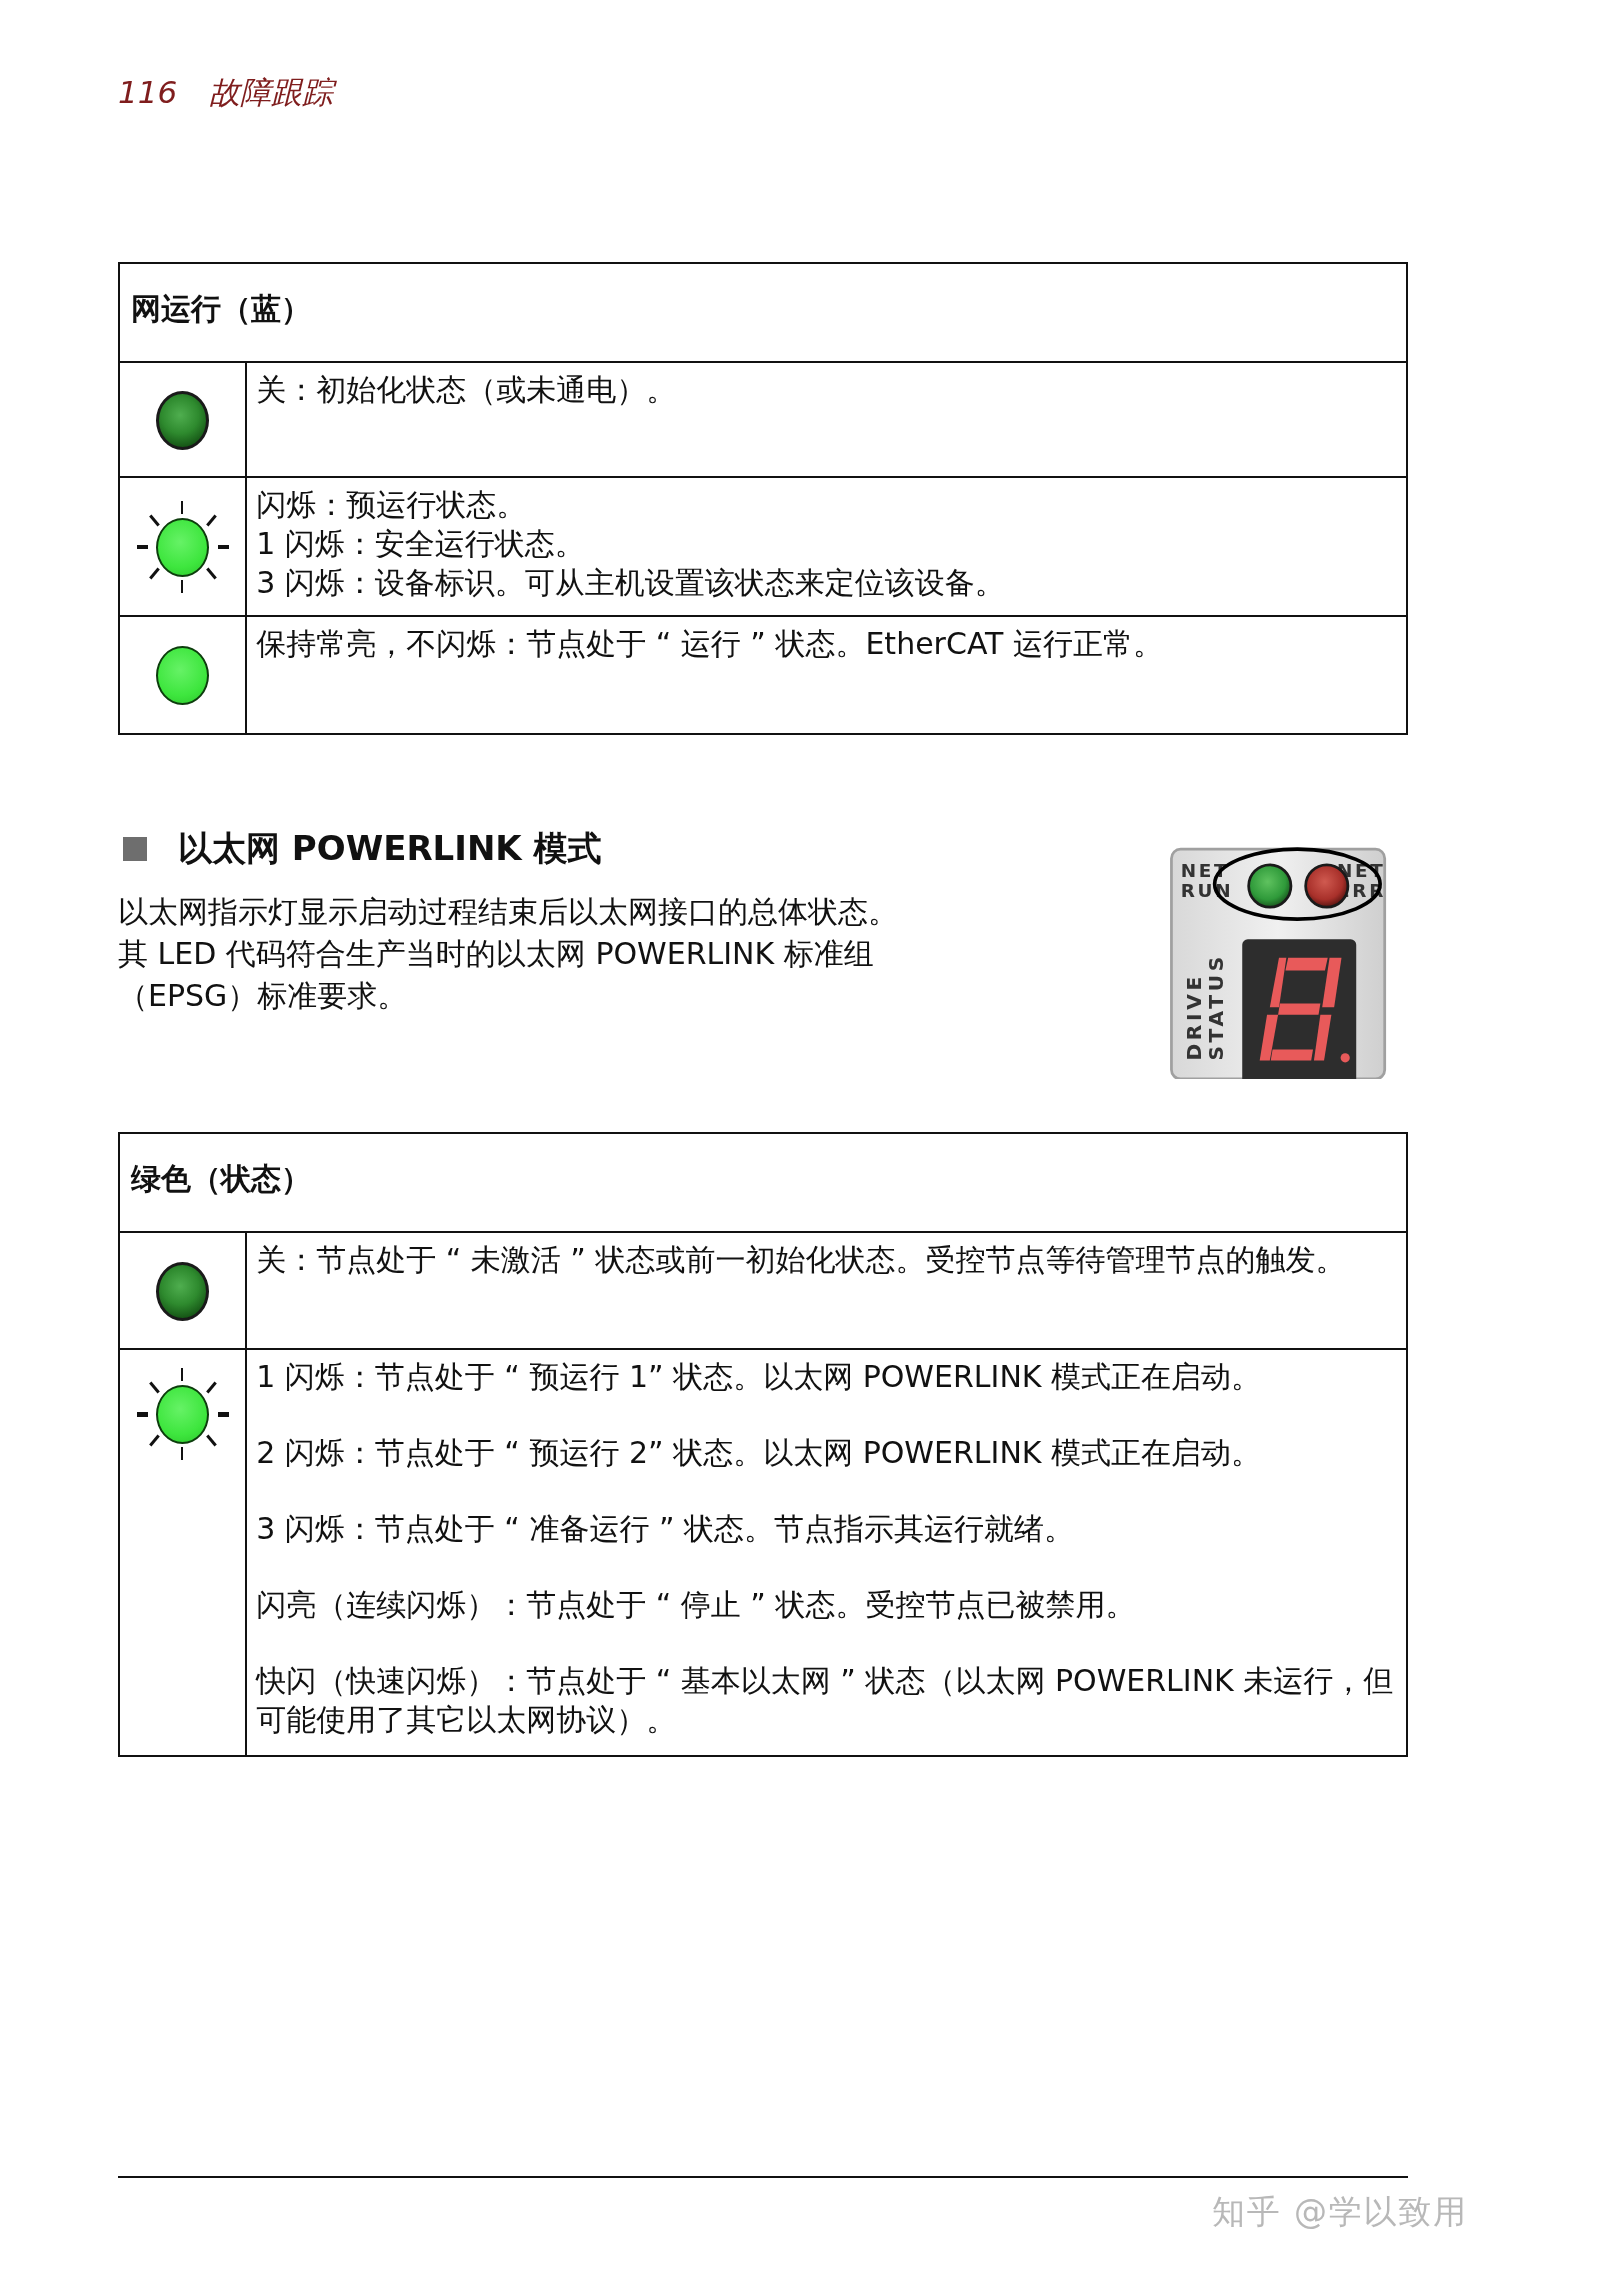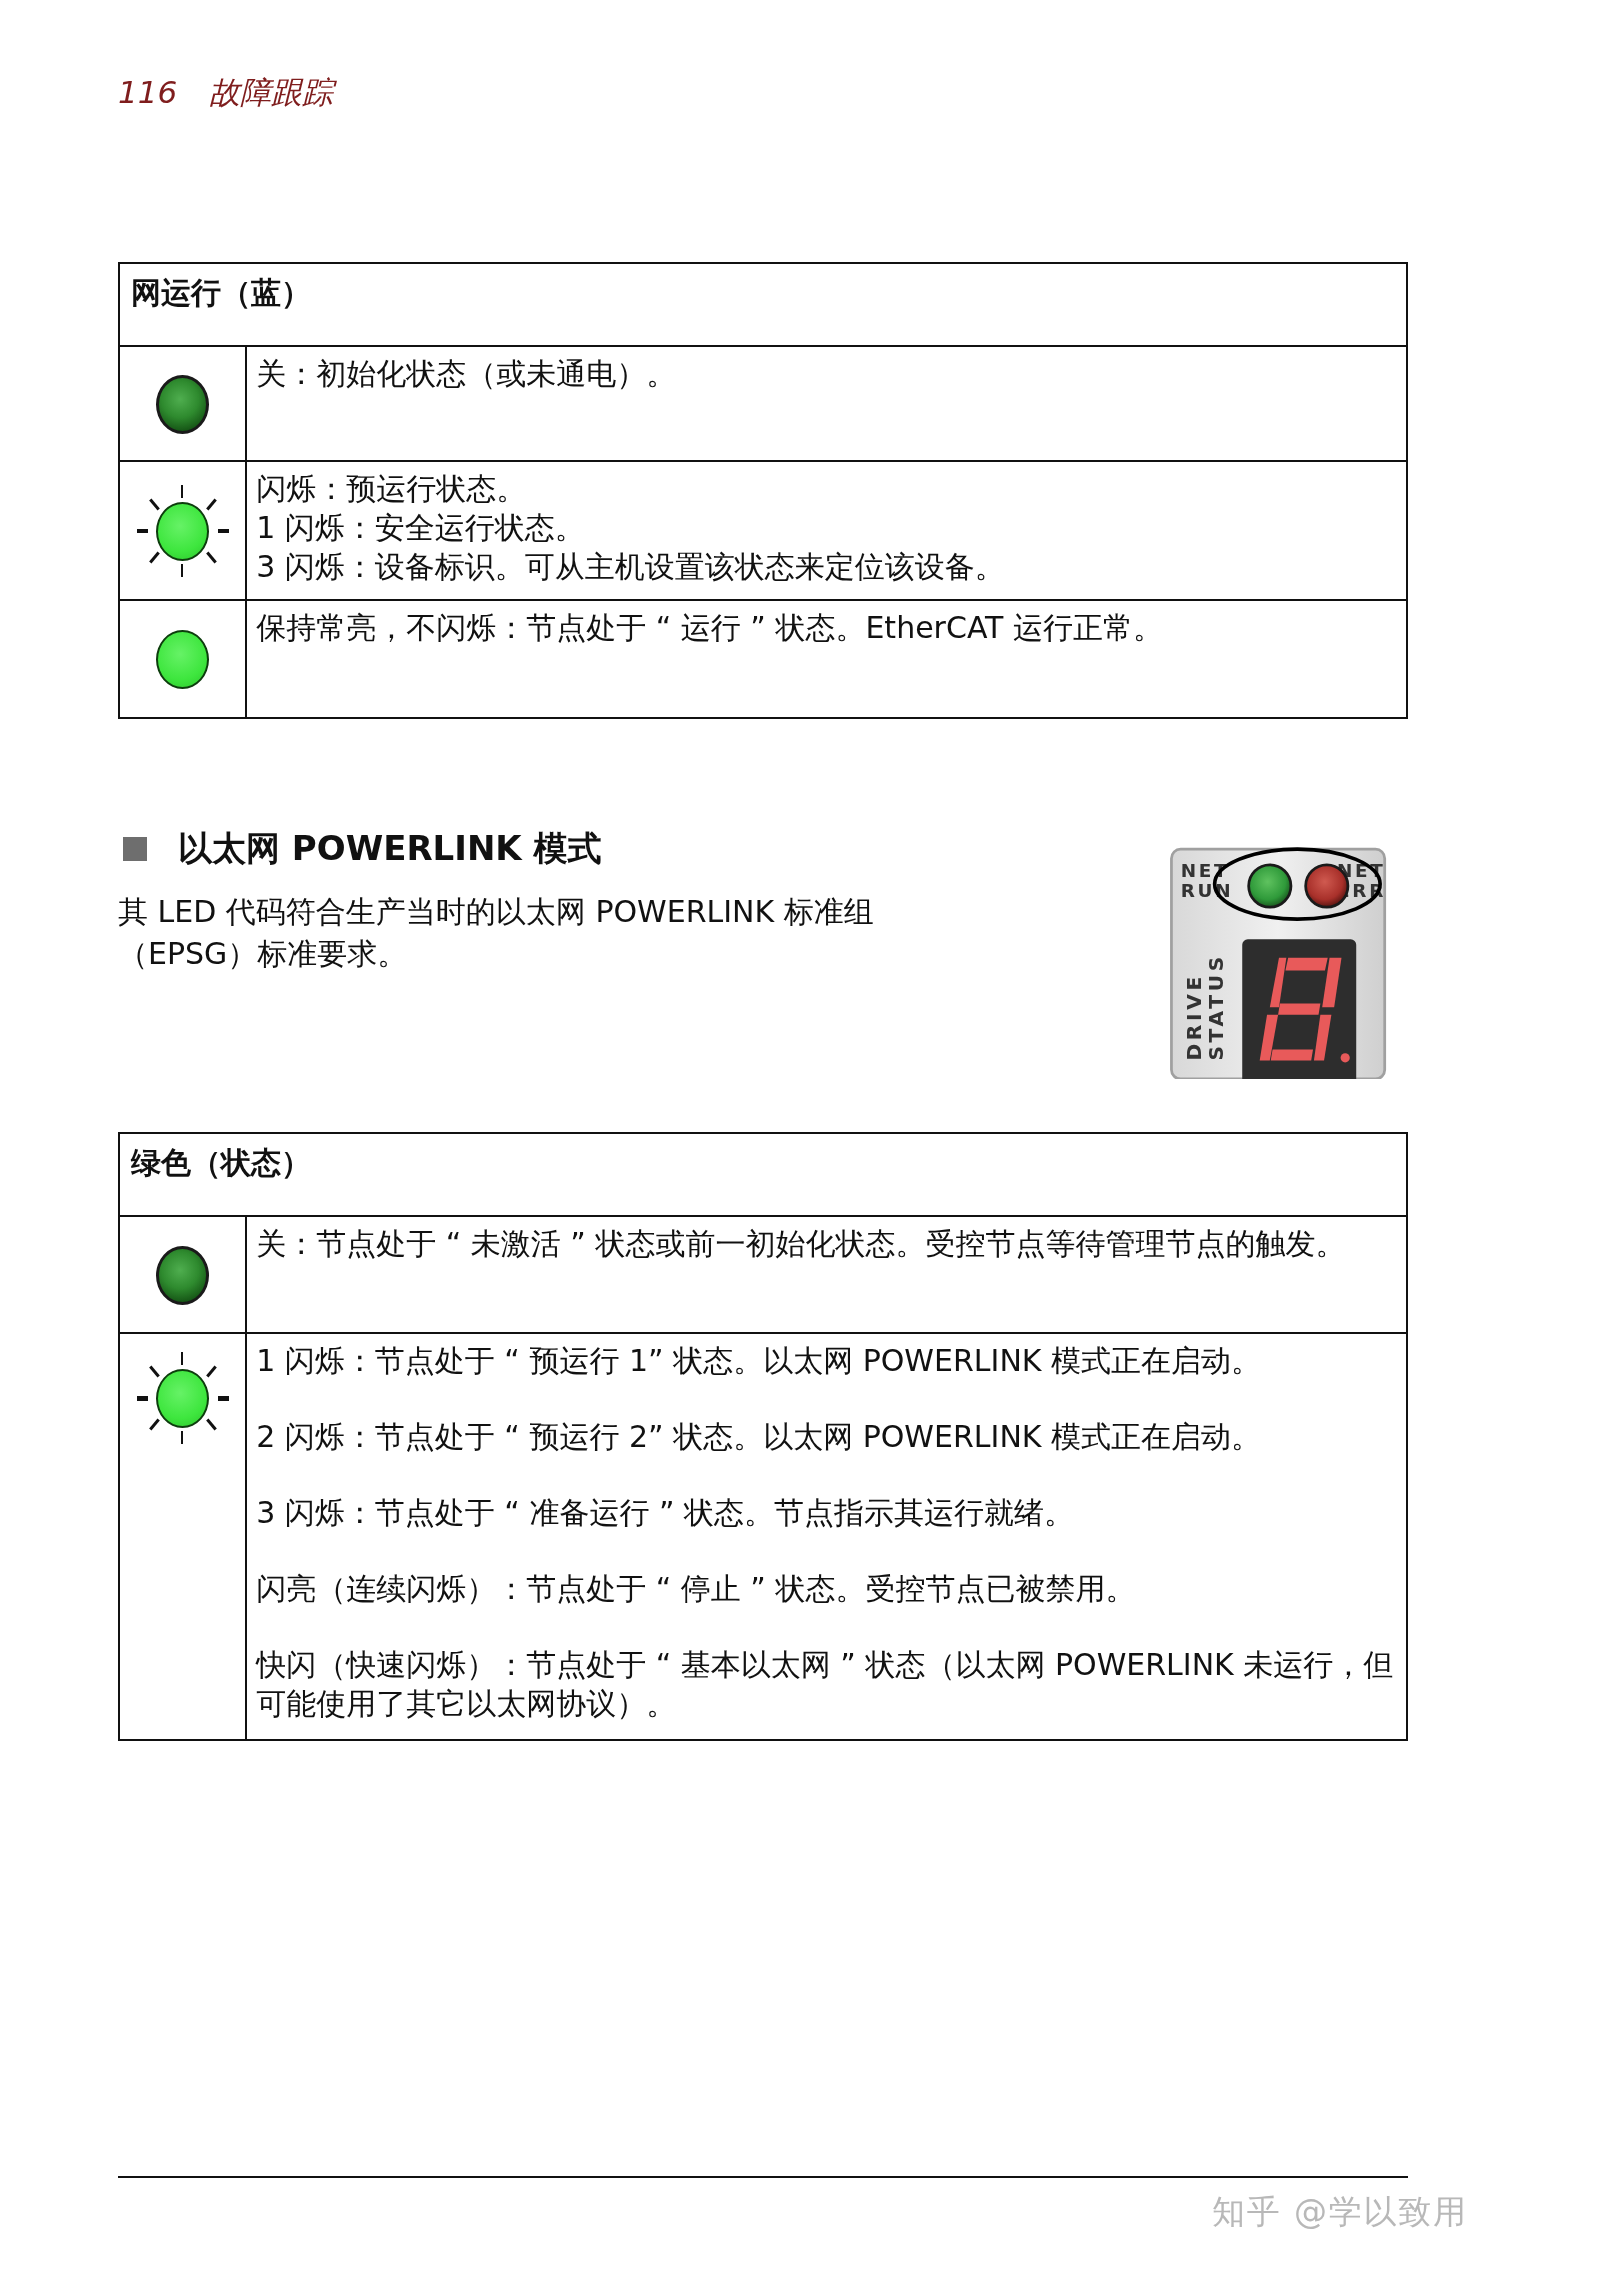--- a/index.html
+++ b/index.html
@@ -2,21 +2,21 @@
 <html style="font-size:14.7px"><head>
 <meta charset="utf-8">
 <style>
   html, body { margin:0; padding:0; background:#ffffff; }
   body { width:1603px; height:2288px; position:relative; overflow:hidden;
          font-family:"DejaVu Sans", "Liberation Sans", sans-serif; color:#111; }
   .page-header { position:absolute; left:118px; top:72px; font-size:31px; font-style:italic; color:#7f1d1d; }
   .page-header .num { margin-right:22px; }
   table.led { position:absolute; left:118px; width:1290px; border-collapse:collapse; }
   table.led td { border:2.8px solid #111; vertical-align:top; }
-  table.led td.hdr { height:72px; font-weight:bold; font-size:30px; padding:9px 11px 0 11px; }
+  table.led td.hdr { height:72px; font-weight:bold; font-size:30px; padding:25px 11px 0 11px; }
   table.led td.icon { width:125px; text-align:center; vertical-align:middle; padding:0; }
   table.led td.desc { font-size:30px; line-height:39px; padding:7.3px 11px 7.3px 9.2px; }
   .desc p { margin:0; }
   .desc.spaced p { margin:0 0 37px 0; }
   .desc.spaced p:last-child { margin-bottom:0; }
   .led-wrap { position:relative; width:92px; height:92px; margin:0 auto; }
   .led-dot { position:absolute; left:50%; top:50%; width:53px; height:59px; margin-left:-27px; margin-top:-29px;
              border-radius:50%; box-sizing:border-box; }
   .led-off { background:radial-gradient(circle at 45% 40%, #4fae4f 0%, #2e8a2e 45%, #145214 80%); border:3.7px solid #1a1a1a; }
   .led-on { background:radial-gradient(circle at 45% 40%, #66f266 0%, #3ee63e 60%, #2bc42b 100%); border:2.8px solid #0d3d0d; }
@@ -83,20 +83,21 @@
     </td>
   </tr>
 </tbody>
   </table>
 
 <div class="sec-title">
   <div class="sec-square"></div>
   <span>以太网 POWERLINK 模式</span>
 </div>
 <div class="intro">
+  <p>以太网指示灯显示启动过程结束后以太网接口的总体状态。</p>
   <p>其 LED 代码符合生产当时的以太网 POWERLINK 标准组</p>
   <p>（EPSG）标准要求。</p>
 </div>
 
 <div class="device">
   <svg width="230" height="239" viewBox="0 0 250 260">
     <defs>
       <linearGradient id="pg" x1="0" y1="0" x2="1" y2="0">
         <stop offset="0" stop-color="#d8d8d8"></stop>
           <stop offset="0.5" stop-color="#f0f0f0"></stop>

